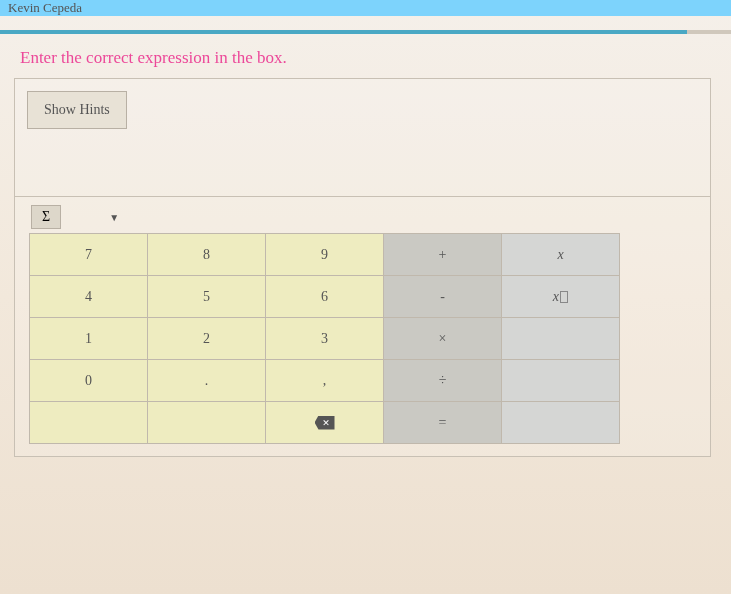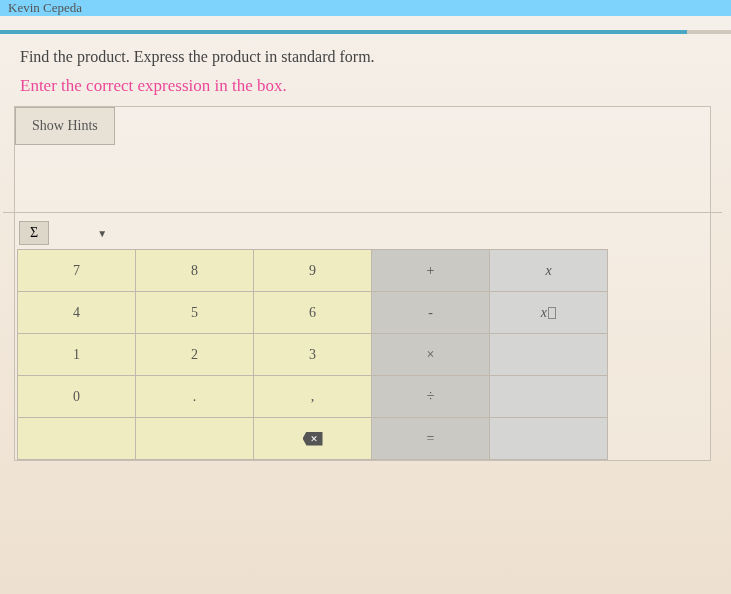--- a/index.html
+++ b/index.html
@@ -44,20 +44,21 @@
     }
     .instruction {
       font-size: 17px;
       color: #ec4899;
       margin-bottom: 10px;
     }
     .answer-box {
       border: 1px solid #c8c0b4;
       background: rgba(255,255,255,0.15);
       margin: 0 0 0 -6px;
+      padding: 12px;
     }
     .show-hints {
       display: inline-block;
       border: 1px solid #b8b0a4;
       background: #e8e2d6;
       padding: 10px 16px;
       font-size: 14px;
       color: #555;
       font-family: Georgia, serif;
       cursor: pointer;
@@ -130,21 +131,20 @@
 </head>
 <body>
 
 <div class="header-name">Kevin Cepeda</div>
 
 <div class="progress-bar">
   <div class="progress-fill"></div>
 </div>
 
 <div class="content">
-  <div class="prompt">Find the product. Express the product in standard form.</div>
   <div class="instruction">Enter the correct expression in the box.</div>
 
   <div class="answer-box">
     <button class="show-hints">Show Hints</button>
     <div class="input-area"></div>
 
     <div class="toolbar">
       <button class="sigma-btn">Σ</button>
       <span class="dropdown-caret">▼</span>
     </div>

